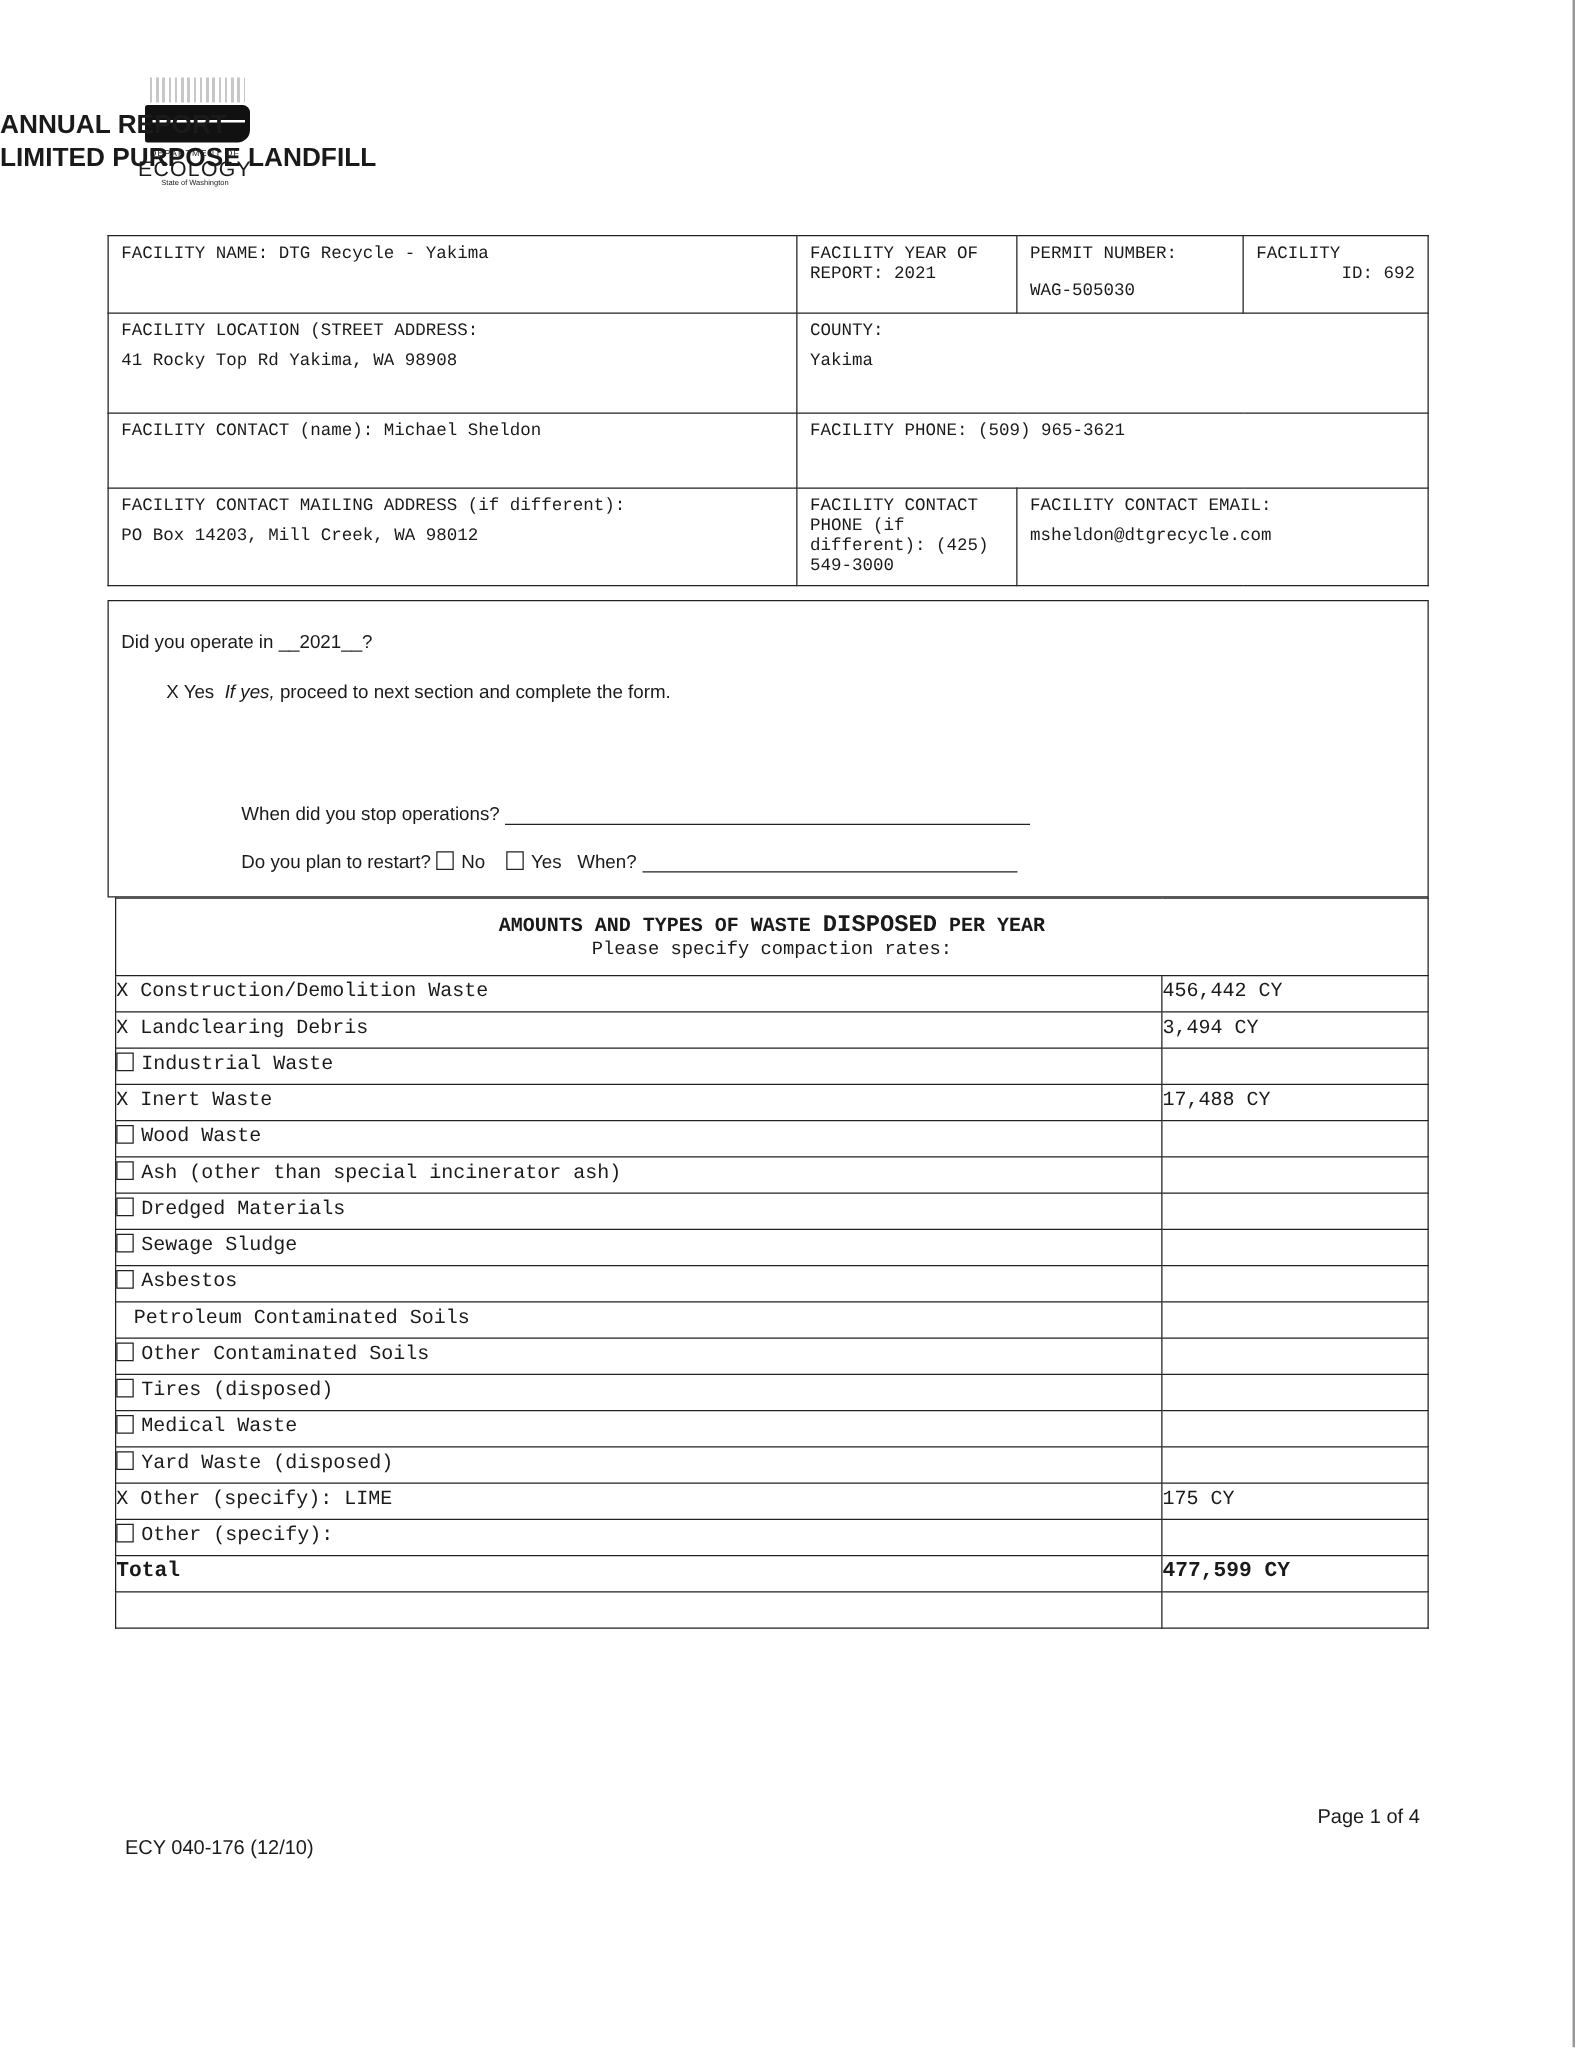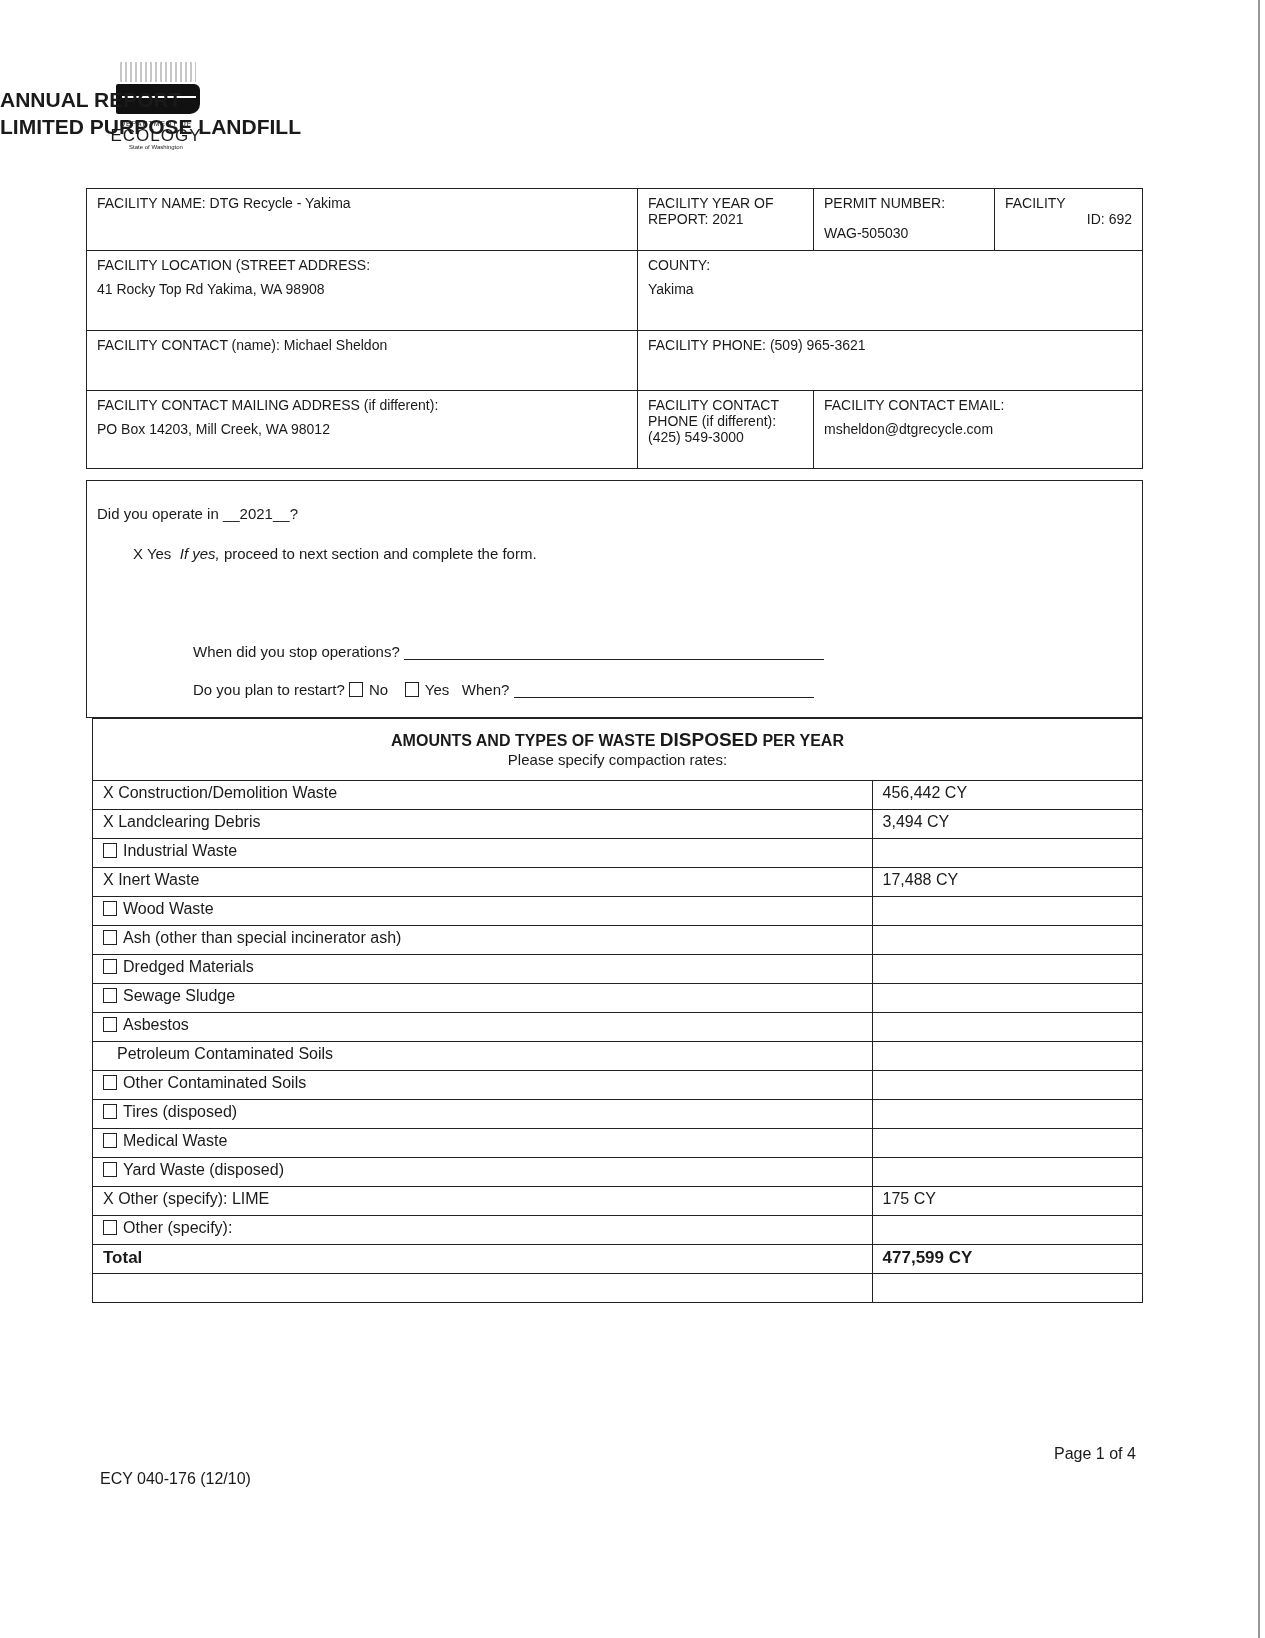--- a/index.html
+++ b/index.html
@@ -13,31 +13,31 @@
   .logo-img .speck { position: absolute; left: 8px; top: 0; width: 76px; height: 20px;
     background: repeating-linear-gradient(90deg, #999 0 2px, #fff 2px 5px); opacity: .55; }
   .logo-img .band { position: absolute; left: 4px; top: 22px; width: 84px; height: 30px; background: #111; border-radius: 2px 6px 10px 2px; }
   .logo-img .stripe { position: absolute; left: 10px; top: 34px; width: 74px; height: 2px; background: #fff; }
   .logo .dept { font-size: 7px; letter-spacing: 1px; margin-top: 2px; }
   .logo .eco { font-size: 17px; letter-spacing: 1px; line-height: 17px; }
   .logo .state { font-size: 6px; }
   .title { position: absolute; left: 0; width: 1138px; top: 86px; text-align: left; font-size: 21px; line-height: 27px; font-weight: bold; }
   .title div { padding-left: 0; }
   table { border-collapse: collapse; position: absolute; }
-  td { border: 1.5px solid #222; vertical-align: top; font-size: 14px; }
+  td { border: 1.5px solid #222; vertical-align: top; font-size: 14px; font-family: Liberation Mono, monospace; }
   #info { left: 86px; top: 188px; width: 1057px; }
   #info td { padding: 6px 10px; }
   .lbl { display: block; }
   .val { display: block; margin-top: 8px; }
   #ops { left: 86px; top: 480px; width: 1057px; height: 238px; border: 1.5px solid #222; position: absolute; box-sizing: border-box; font-size: 15px; }
   #ops .line { position: absolute; }
   .cb { display: inline-block; width: 12px; height: 13px; border: 1.5px solid #222; vertical-align: -2px; margin-right: 6px; }
   .blank { display: inline-block; border-bottom: 1px solid #222; height: 14px; vertical-align: bottom; }
   #waste { left: 92px; top: 718px; width: 1051px; }
-  #waste td { padding: 3px 10px; font-size: 16px; height: 22px; }
+  #waste td { padding: 3px 0; font-size: 16px; height: 22px; }
   #waste .hdr td { text-align: center; font-weight: bold; font-size: 14px; }
   .sect-title { text-align: center; font-weight: bold; font-size: 16px; }
   .sect-title .big { font-size: 19px; }
   .footer-l { position: absolute; left: 100px; top: 1470px; font-size: 16px; }
   .footer-r { position: absolute; left: 1054px; top: 1445px; font-size: 16px; }
 </style>
 </head>
 <body>
 
 <div class="edge-line"></div>

